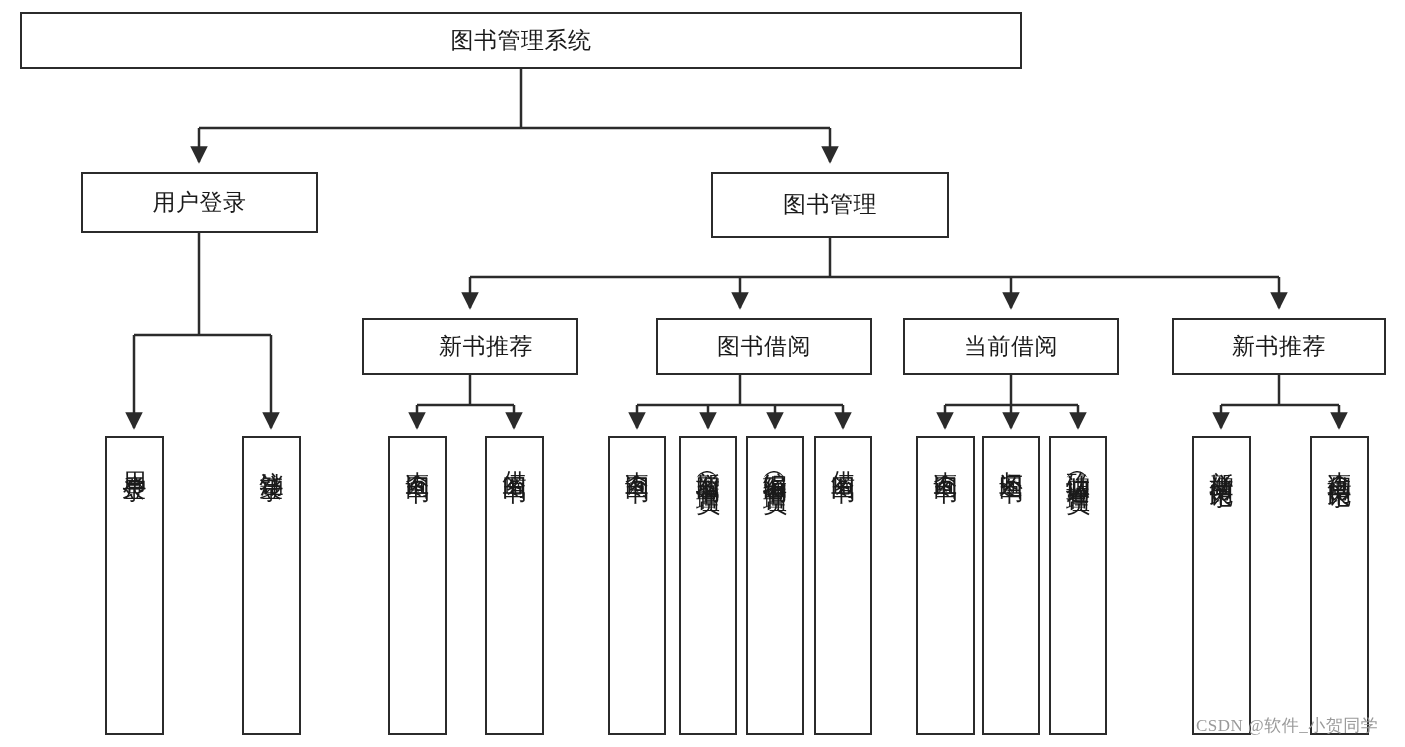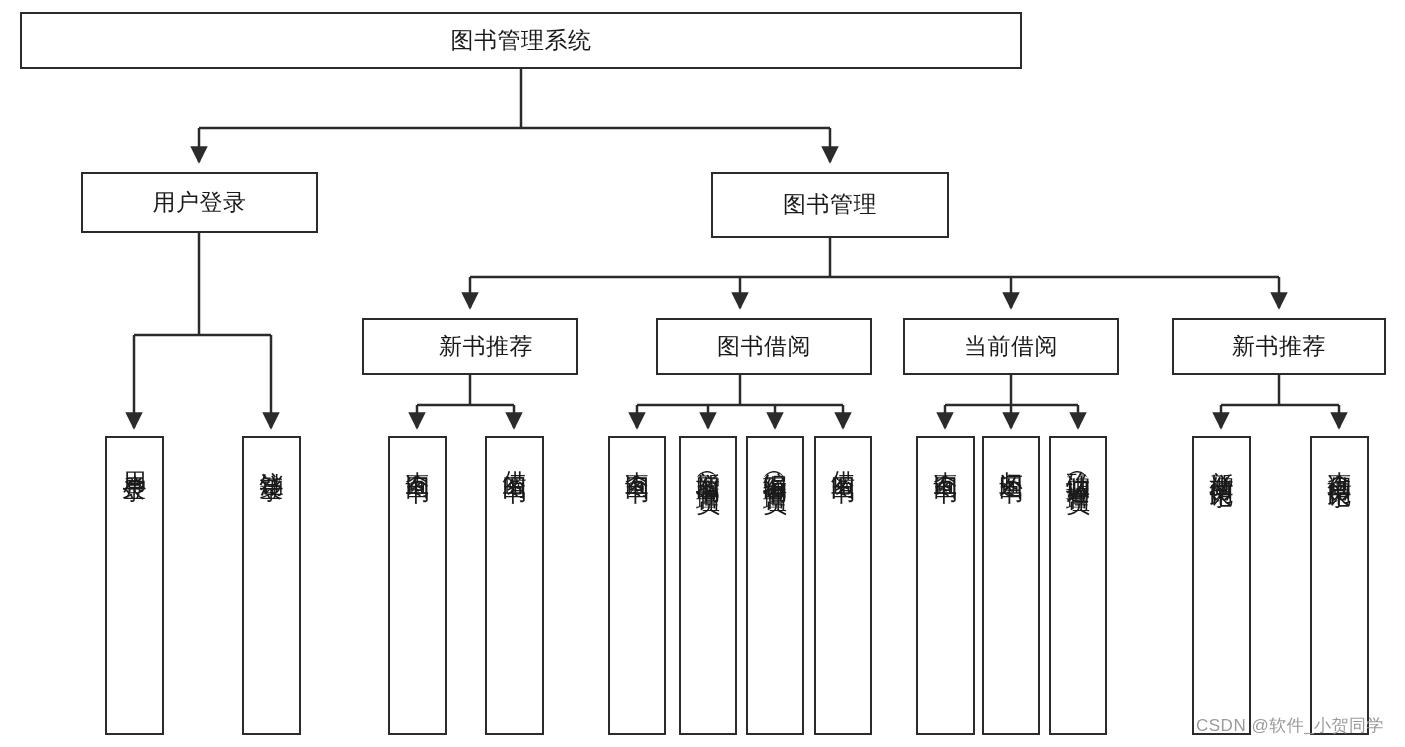--- a/index.html
+++ b/index.html
@@ -178,15 +178,15 @@
   <div class="node vertical" style="left: 1049px; top: 436px; width: 58px; height: 299px;">
     <span class="label">确认归还（管理员）</span>
   </div>
   <div class="node vertical" style="left: 1192px; top: 436px; width: 59px; height: 299px;">
     <span class="label">新增借阅记录</span>
   </div>
   <div class="node vertical" style="left: 1310px; top: 436px; width: 59px; height: 299px;">
     <span class="label">查询借阅记录</span>
   </div>
 
-  <div class="watermark" style="left: 1196px; top: 714px;">CSDN @软件_小贺同学</div>
+  <div class="watermark" style="left: 1196px; top: 714px; font-family: Liberation Serif, serif;">CSDN @软件_小贺同学</div>
 
 </div>
 
 </body></html>

